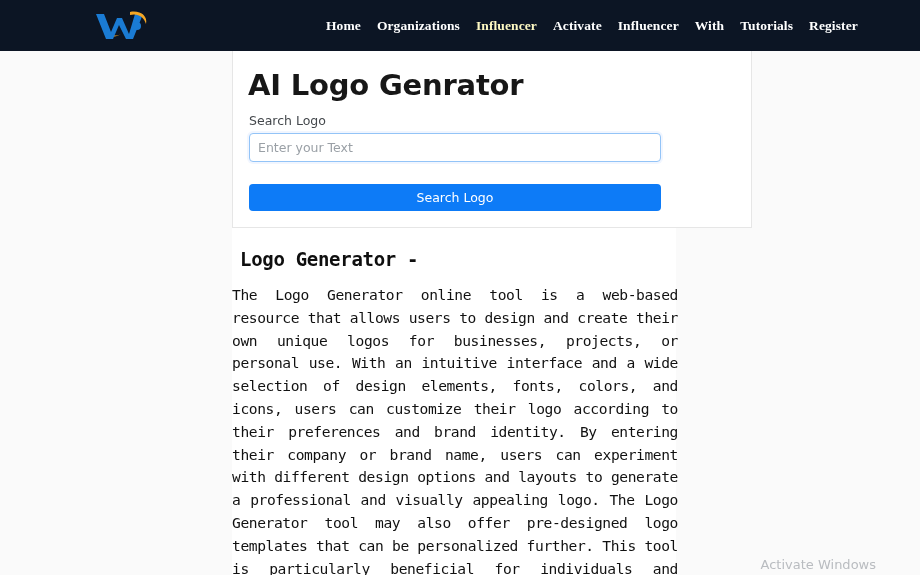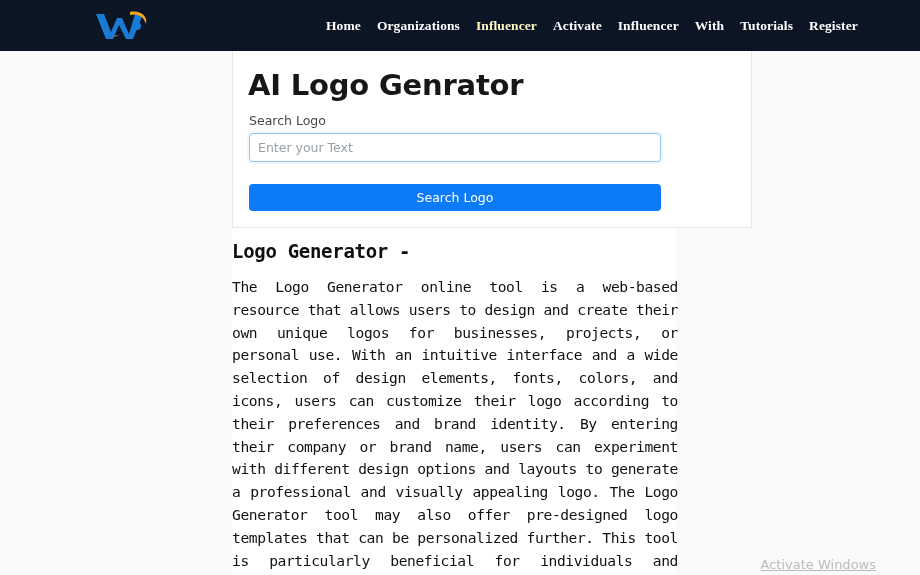--- a/index.html
+++ b/index.html
@@ -146,21 +146,21 @@
   }
 
   
   .article {
     position: absolute;
     left: 232px;
     top: 240px;
     width: 446px;
   }
   .article h2 {
-    margin: 0;
+    margin: 8px;
     font-size: 19px;
     font-weight: bold;
     color: #0f0f0f;
     font-family: "DejaVu Sans Mono", monospace;
     letter-spacing: -0.3px;
   }
   .article p {
     margin: 14px 0 0 0;
     font-size: 14.6px;
     line-height: 22.8px;
@@ -174,21 +174,20 @@
   .watermark {
     position: absolute;
     right: 44px;
     bottom: 2px;
     text-align: left;
     color: #b9bcc0;
     font-size: 13px;
     font-family: "DejaVu Sans", sans-serif;
     line-height: 16px;
     user-select: none;
-    text-decoration: underline;
   }
 </style>
 </head>
 <body>
 
 <div id="page">
 
   <div class="page-bg">
     <div class="side-left"></div>
     <div class="side-right"></div>

